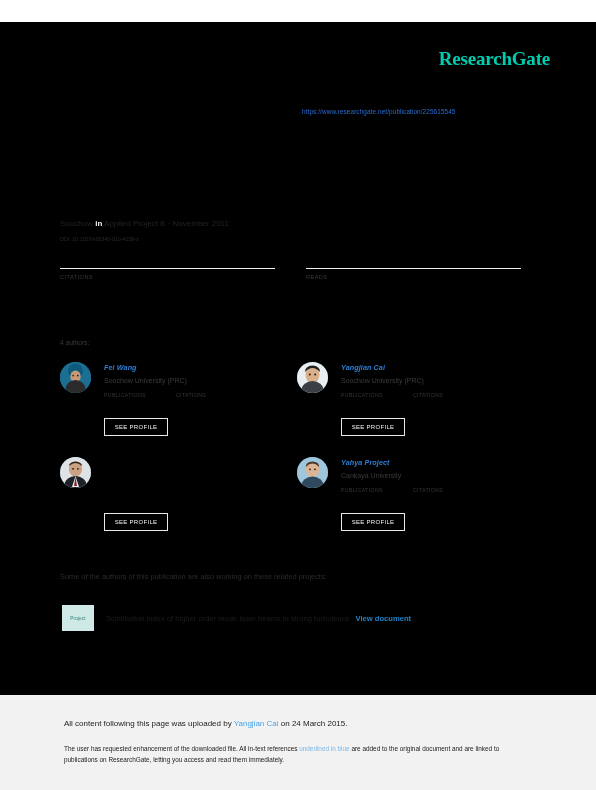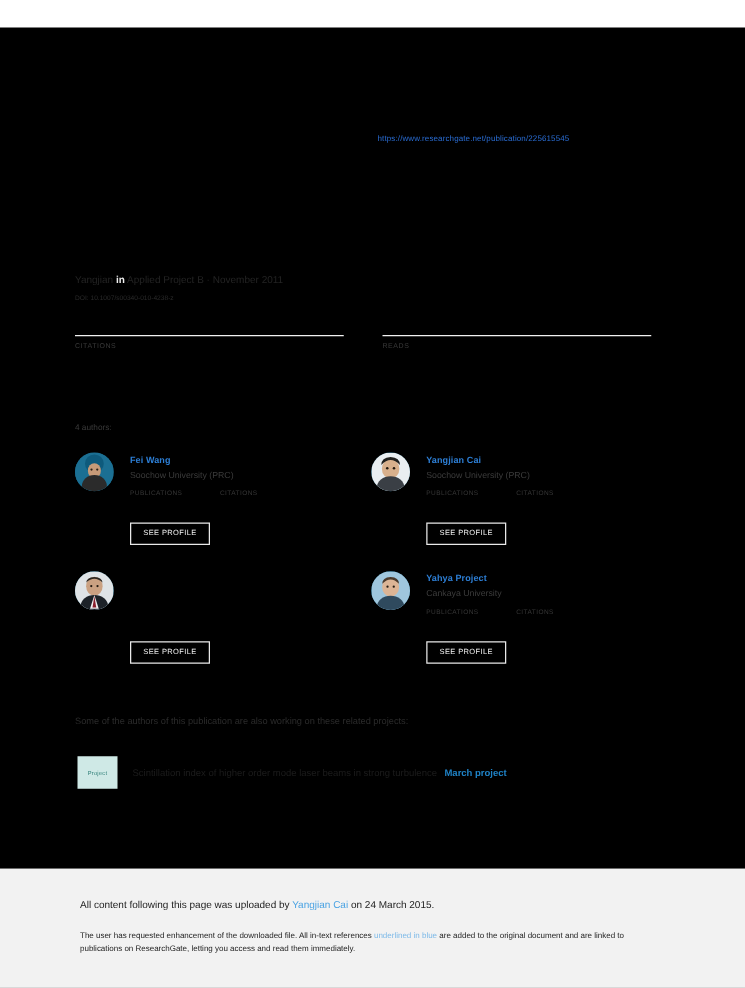--- a/index.html
+++ b/index.html
@@ -166,20 +166,21 @@
     left: 44px;
     top: 1px;
     width: 190px;
   }
   .author-name {
     font-size: 7.2px;
     font-weight: bold;
     color: #2d7fd6;
     letter-spacing: 0.1px;
     white-space: nowrap;
+    font-style: italic;
   }
   .author-affil {
     margin-top: 5px;
     font-size: 7px;
     color: #3c3c3c;
     white-space: nowrap;
   }
   .author-stats {
     position: relative;
     margin-top: 8px;
@@ -292,27 +293,28 @@
     color: #7cb9e8;
   }
 </style>
 </head>
 <body>
 
 <div class="page">
 
   <div class="dark-area"></div>
 
+  <div class="rg-logo">ResearchGate</div>
 
   <div class="rg-url">https://www.researchgate.net/publication/225615545</div>
 
   <div class="hidden-title"></div>
 
   <div class="article-meta">
-    <span>Yangjian</span>
+    <span>Soochow</span>
     <span class="in-word">in</span>
     <span>Applied Project B</span>
     <span>·</span>
     <span>November 2011</span>
   </div>
   <div class="doi-line">DOI: 10.1007/s00340-010-4238-z</div>
 
   <div class="stats">
     <div class="stat-col left">
       <div class="stat-value"></div>
@@ -426,21 +428,21 @@
       </div>
     </div>
     <div class="see-profile">SEE PROFILE</div>
   </div>
 
   <div class="projects-intro">Some of the authors of this publication are also working on these related projects:</div>
 
   <div class="project-row">
     <div class="project-badge">Project</div>
     <div class="project-title">Scintillation index of higher order mode laser beams in strong turbulence</div>
-    <div class="view-project">March project</div>
+    <div class="view-project">View document</div>
   </div>
 
   <div class="footer-area"></div>
 
   <div class="upload-line">
     <span>All content following this page was uploaded by </span><span class="uploader">Yangjian Cai</span><span> on 24 March 2015.</span>
   </div>
 
   <div class="disclaimer">
     <span>The user has requested enhancement of the downloaded file. All in-text references </span><span class="blue-ul">underlined in blue</span><span> are added to the original document and are linked to publications on ResearchGate, letting you access and read them immediately.</span>

